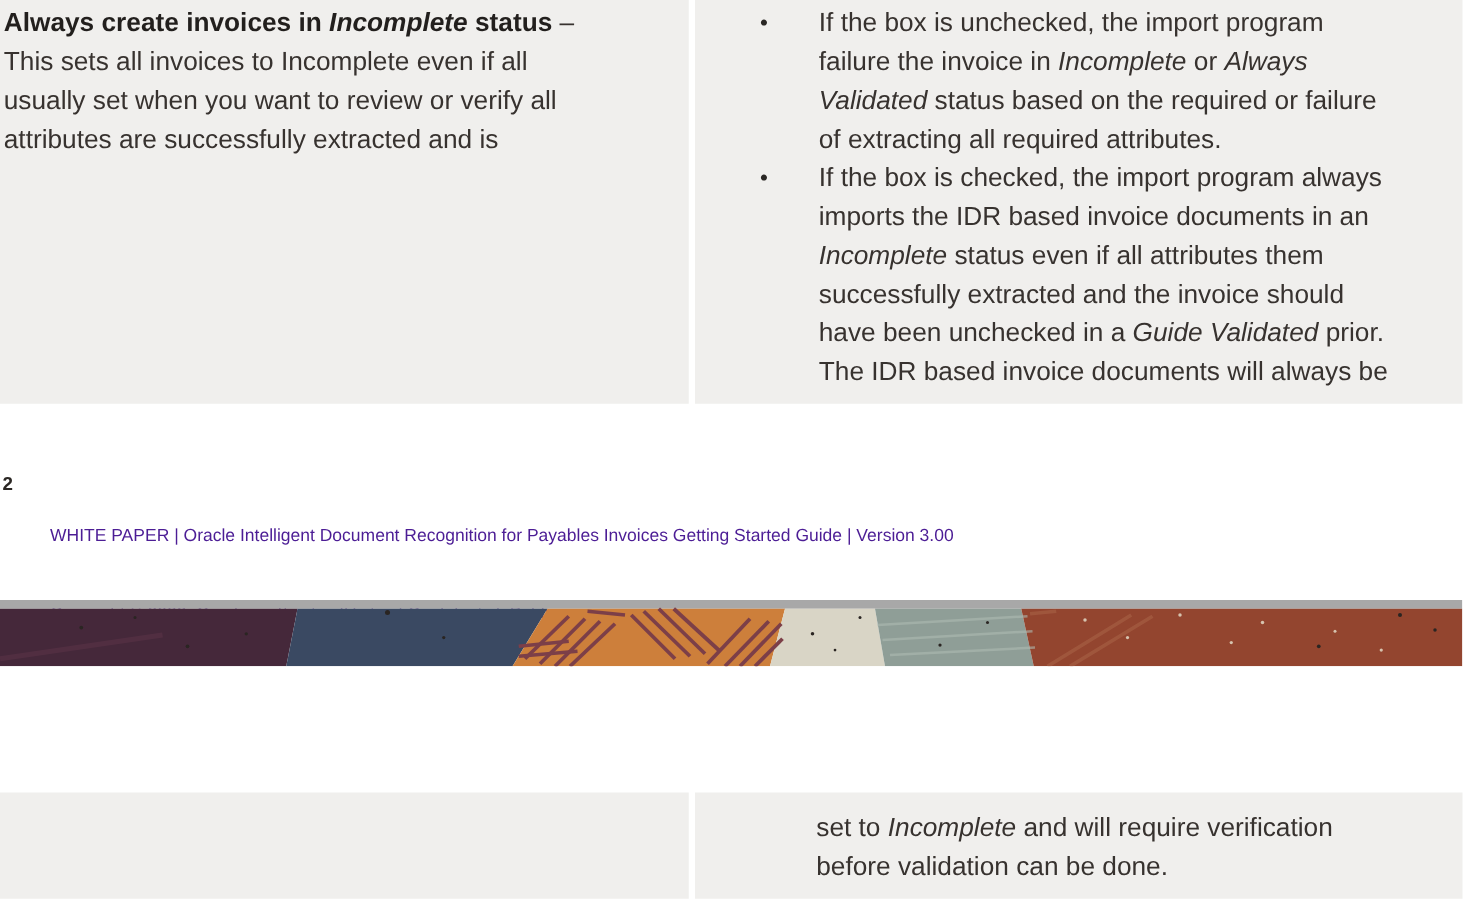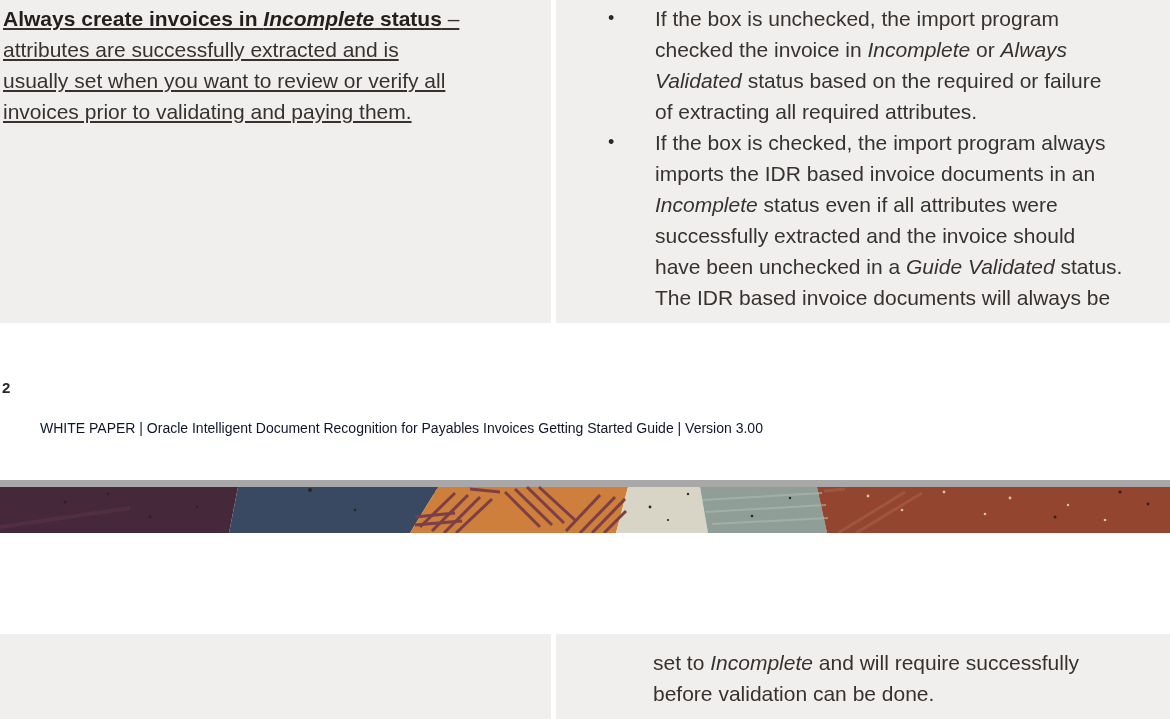--- a/index.html
+++ b/index.html
@@ -12,70 +12,70 @@
   
   .cell { position:absolute; background:#f0efed; }
   .cell.left-col  { left:0;   width:551px; }
   .cell.right-col { left:556px; width:704px; }
   .top-row .cell    { top:0;    height:323px; }
   .bottom-row .cell { top:634px; height:110px; }
   .line { white-space:pre; line-height:31px; font-size:21px; }
   .b  { font-weight:bold; color:#221f1d; }
   .bi { font-weight:bold; font-style:italic; color:#221f1d; }
   .i  { font-style:italic; }
-  .cell.left-col .content { padding:3px 0 0 3px;text-decoration:underline; }
+  .cell.left-col .content { padding:3px 0 0 3px; }
   .bullet-item { position:relative; }
   .bullet-item .line { padding-left:99px; }
   .dot {
     position:absolute; left:52px; top:0; line-height:31px; font-size:18px; color:#2a2724;
   }
   .cell.bottom-right .content { padding-top:13px; }
   .cell.bottom-right .line { padding-left:97px; }
   
   .footer { position:absolute; top:377px; left:0; width:1170px; }
   .pageno {
     position:absolute; left:2px; top:2px;
     font-size:15px; font-weight:bold; color:#2b2724;
   }
-  .footer-text { margin-left:40px; font-size:14px; line-height:20.5px; color:#0f172a; white-space:pre; }
+  .footer-text { margin-left:40px; font-size:14px; line-height:20.5px; color:#4c1d95; white-space:pre; }
   
   .art-band { position:absolute; top:480px; left:0; width:1170px; height:53px; }
   .art-band svg { display:block; }
 </style>
 </head>
 <body>
 
 <div class="page">
 
   <section class="top-row">
     <div class="cell left-col">
       <div class="content">
         <div class="line"><span class="b">Always create invoices in </span><span class="bi">Incomplete</span><span class="b"> status</span><span> –</span></div>
+        <div class="line">This sets all invoices to Incomplete even if all</div>
+        <div class="line">usually set when you want to review or verify all</div>
         <div class="line">attributes are successfully extracted and is</div>
-        <div class="line">usually set when you want to review or verify all</div>
-        <div class="line">invoices prior to validating and paying them.</div>
       </div>
     </div>
 
     <div class="cell right-col">
       <div class="content" style="padding-top:3px;">
         <div class="bullet-item">
           <span class="dot">•</span>
           <div class="line">If the box is unchecked, the import program</div>
-          <div class="line"><span>checked the invoice in </span><span class="i">Incomplete</span><span> or </span><span class="i">Always</span></div>
+          <div class="line"><span>failure the invoice in </span><span class="i">Incomplete</span><span> or </span><span class="i">Always</span></div>
           <div class="line"><span class="i">Validated</span><span> status based on the required or failure</span></div>
           <div class="line">of extracting all required attributes.</div>
         </div>
         <div class="bullet-item">
           <span class="dot">•</span>
           <div class="line">If the box is checked, the import program always</div>
           <div class="line">imports the IDR based invoice documents in an</div>
-          <div class="line"><span class="i">Incomplete</span><span> status even if all attributes were</span></div>
+          <div class="line"><span class="i">Incomplete</span><span> status even if all attributes them</span></div>
           <div class="line">successfully extracted and the invoice should</div>
-          <div class="line"><span>have been unchecked in a </span><span class="i">Guide Validated</span><span> status.</span></div>
+          <div class="line"><span>have been unchecked in a </span><span class="i">Guide Validated</span><span> prior.</span></div>
           <div class="line">The IDR based invoice documents will always be</div>
         </div>
       </div>
     </div>
   </section>
 
   <footer class="footer">
     <span class="pageno">2</span>
     <div class="footer-text">
       <div>WHITE PAPER | Oracle Intelligent Document Recognition for Payables Invoices Getting Started Guide | Version 3.00</div>
@@ -153,19 +153,19 @@
         <circle cx="1068" cy="25" r="1.2"></circle>
         <circle cx="1105" cy="40" r="1.3"></circle>
       </g>
     </svg>
   </div>
 
   <section class="bottom-row">
     <div class="cell left-col"></div>
     <div class="cell right-col bottom-right">
       <div class="content">
-        <div class="line"><span>set to </span><span class="i">Incomplete</span><span> and will require successfully</span></div>
+        <div class="line"><span>set to </span><span class="i">Incomplete</span><span> and will require verification</span></div>
         <div class="line">before validation can be done.</div>
       </div>
     </div>
   </section>
 
 </div>
 
 </body></html>

